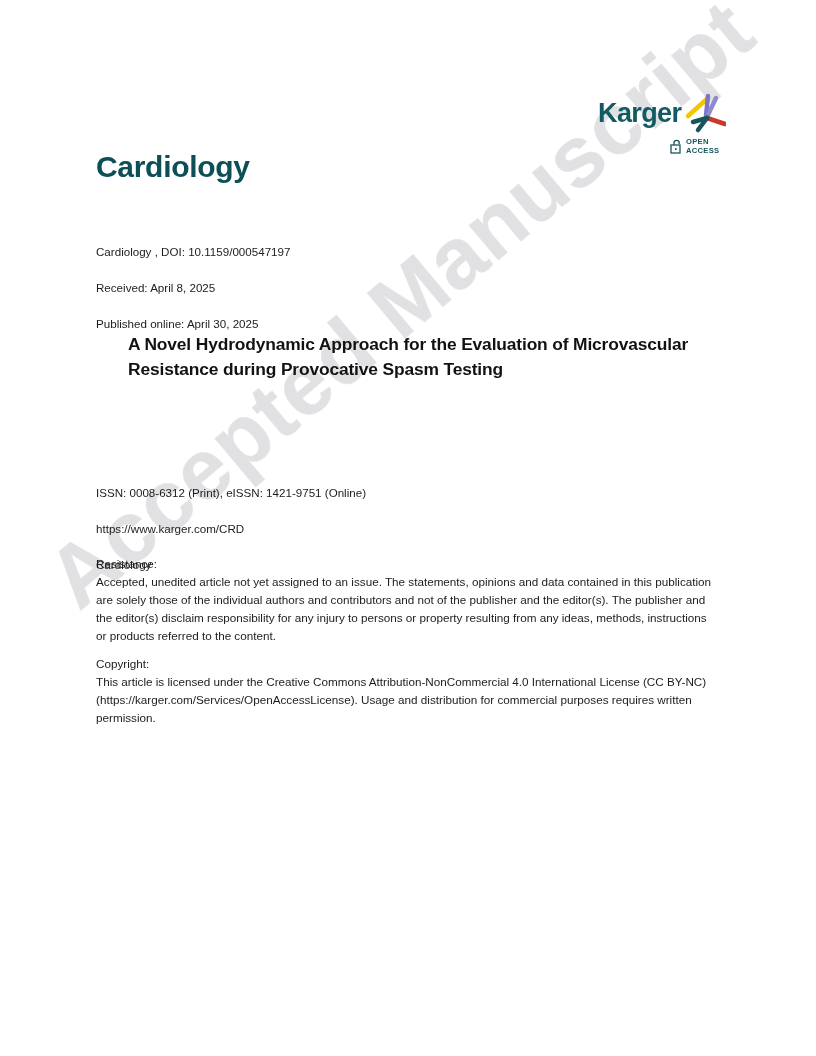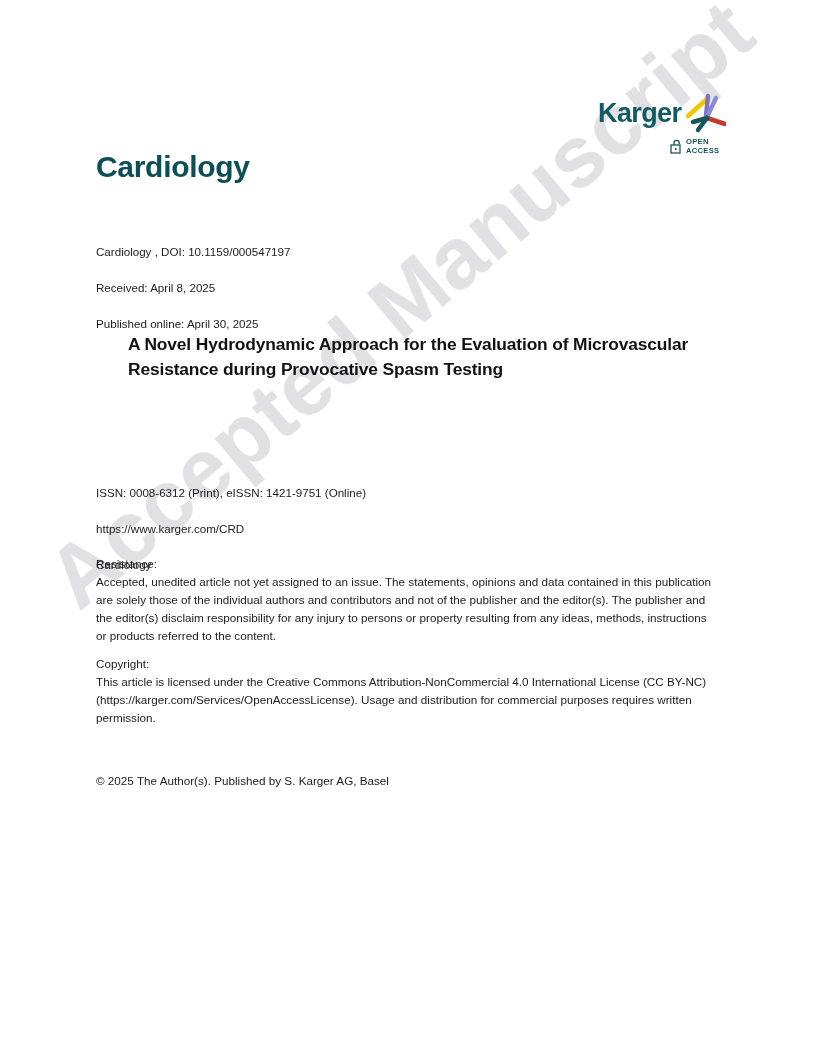--- a/index.html
+++ b/index.html
@@ -237,16 +237,15 @@
     <div class="disclaimer-block">
       <span class="block-label">Resistance:</span>
       <span class="block-body">Accepted, unedited article not yet assigned to an issue. The statements, opinions and data contained in this publication are solely those of the individual authors and contributors and not of the publisher and the editor(s). The publisher and the editor(s) disclaim responsibility for any injury to persons or property resulting from any ideas, methods, instructions or products referred to the content.</span>
     </div>
 
     <div class="copyright-block">
       <span class="block-label">Copyright:</span>
       <span class="block-body">This article is licensed under the Creative Commons Attribution-NonCommercial 4.0 International License (CC BY-NC) (https://karger.com/Services/OpenAccessLicense). Usage and distribution for commercial purposes requires written permission.</span>
     </div>
 
-    <div class="publisher-line">© 2025 The Author(s). Published by S. Karger AG, Basel</div>
 
   </div>
 </div>
 
 </body></html>

